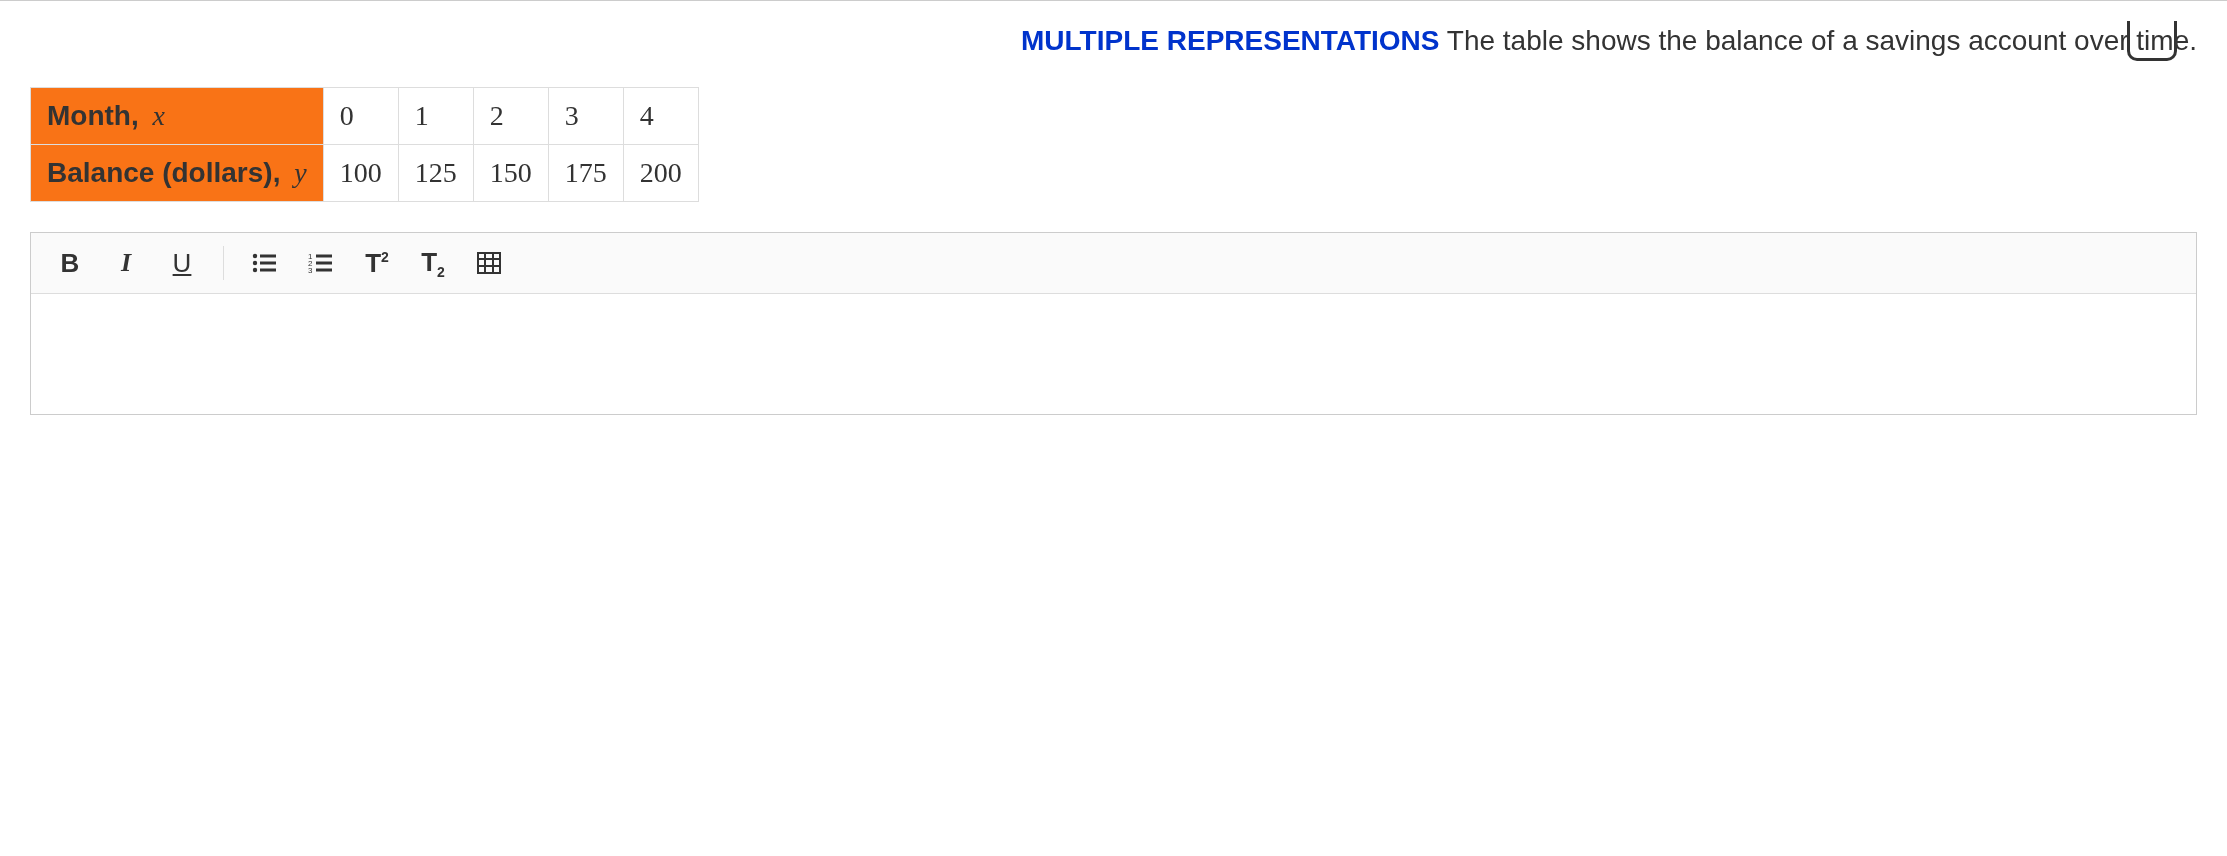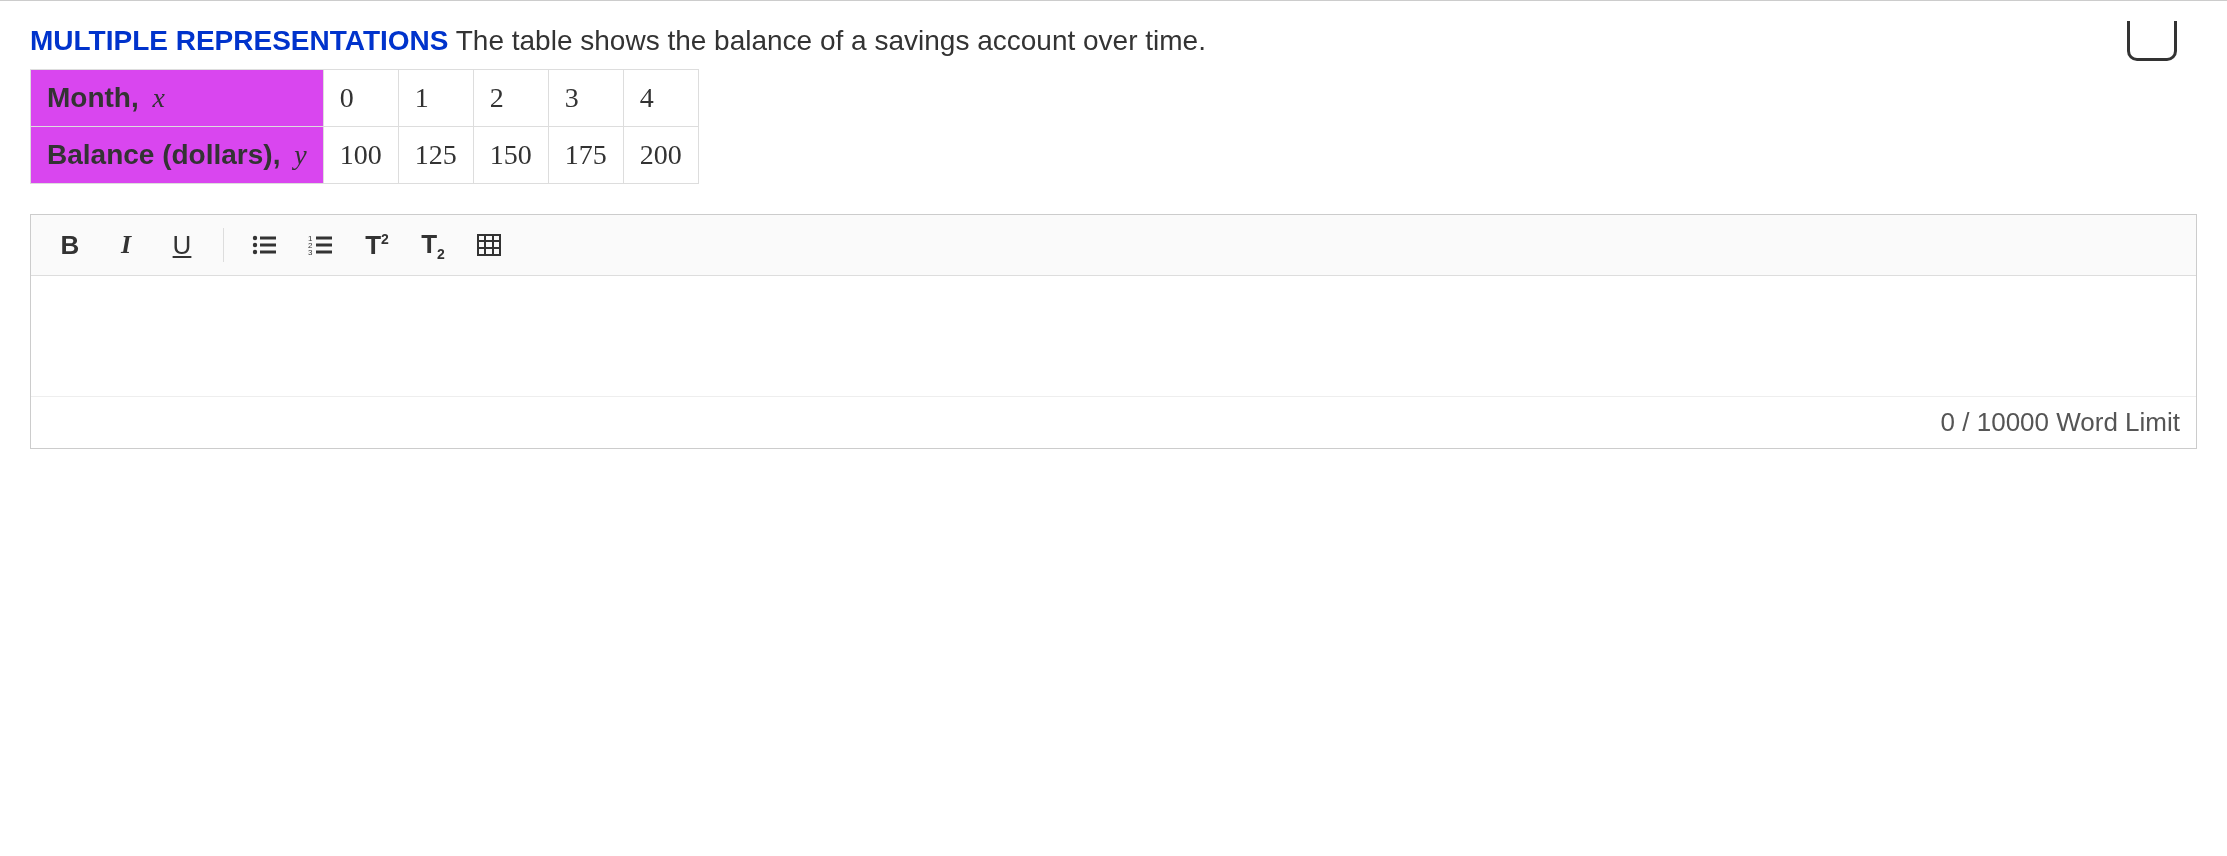--- a/index.html
+++ b/index.html
@@ -7,38 +7,39 @@
   }
   body {
     font-family: Arial, Helvetica, sans-serif;
     margin: 0;
     padding: 20px 30px;
     font-size: 28px;
     color: #333;
     border-top: 1px solid #ccc;
   }
   .header-line {
-    margin-bottom: 9px;
+    margin-bottom: 27px;
     line-height: 1.4;
+    text-align: right;
   }
   .header-bold {
     color: #0033cc;
     font-weight: bold;
   }
   .data-table {
     border-collapse: collapse;
     margin-bottom: 30px;
   }
   .data-table td {
     border: 1px solid #ddd;
     padding: 12px 16px;
     font-size: 28px;
   }
   .data-table .row-header {
-    background-color: #d946ef;
+    background-color: #f97316;
     font-weight: bold;
     text-align: left;
     min-width: 280px;
   }
   .row-header .var {
     font-family: 'Times New Roman', serif;
     font-style: italic;
     font-weight: normal;
     margin-left: 6px;
   }
@@ -188,16 +189,15 @@
         <svg width="24" height="22" viewBox="0 0 24 22">
           <rect x="1" y="1" width="22" height="20" fill="none" stroke="#333" stroke-width="2"></rect>
           <line x1="1" y1="7" x2="23" y2="7" stroke="#333" stroke-width="2"></line>
           <line x1="1" y1="14" x2="23" y2="14" stroke="#333" stroke-width="2"></line>
           <line x1="8" y1="1" x2="8" y2="21" stroke="#333" stroke-width="2"></line>
           <line x1="16" y1="1" x2="16" y2="21" stroke="#333" stroke-width="2"></line>
         </svg>
       </div>
     </div>
     <div class="editor-area" contenteditable="true" style=""></div>
-    <div class="word-limit">0 / 10000 Word Limit</div>
   </div>
 
 </div>
 
 </body></html>

